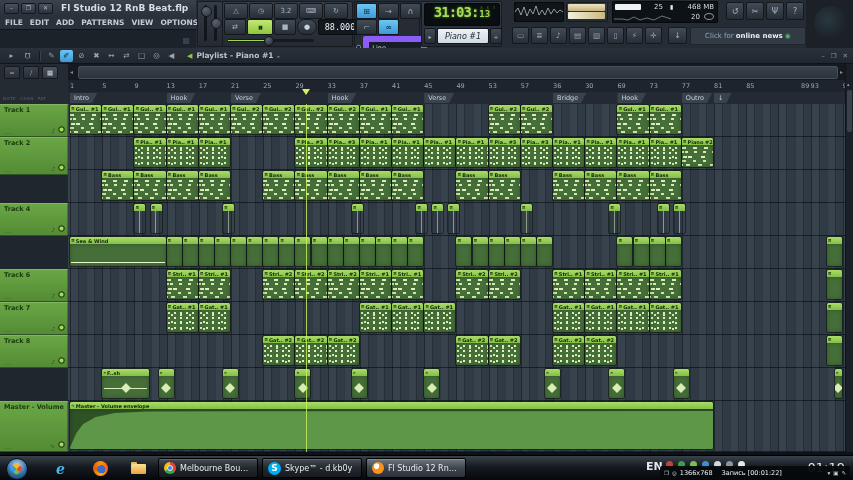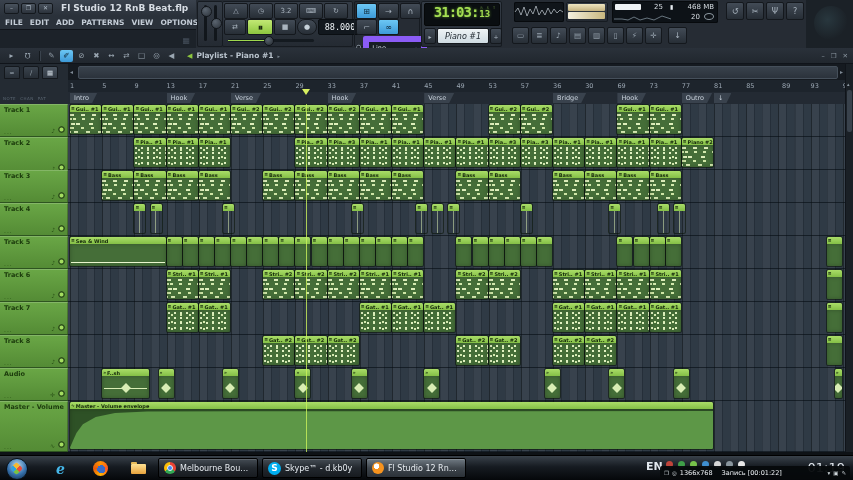--- a/index.html
+++ b/index.html
@@ -323,20 +323,25 @@
         <div class="tbtn">▭</div>
         <div class="tbtn">≣</div>
         <div class="tbtn">♪</div>
         <div class="tbtn">▤</div>
         <div class="tbtn">▥</div>
         <div class="tbtn">▯</div>
         <div class="tbtn">⚡</div>
         <div class="tbtn">✛</div>
       </div>
     <div id="dlbtn" class="tbtn abs">↓</div>
+    <div id="news" class="abs">
+      <span>Click for </span>
+        <b>online news</b>
+      <span id="newsglobe">◉</span>
+    </div>
     <div id="fllogo"></div>
   </div>
 
   <div id="pltoolbar">
     <span class="ptool">▸</span>
     <div id="pltools" style="display:flex;gap:2px;align-items:center;">
         <div class="ptool rot">Ω</div>
         <div class="vsep"></div>
         <div class="ptool">✎</div>
         <div class="ptool bl">✐</div>
@@ -394,21 +399,21 @@
         <div class="rnum" style="left: 388.4px;">49</div>
         <div class="rnum" style="left: 420.6px;">53</div>
         <div class="rnum" style="left: 452.8px;">57</div>
         <div class="rnum" style="left: 485px;">36</div>
         <div class="rnum" style="left: 517.2px;">30</div>
         <div class="rnum" style="left: 549.4px;">69</div>
         <div class="rnum" style="left: 581.6px;">73</div>
         <div class="rnum" style="left: 613.8px;">77</div>
         <div class="rnum" style="left: 646px;">81</div>
         <div class="rnum" style="left: 678.2px;">85</div>
-        <div class="rnum" style="left: 714px; text-align: center;">89</div>
+        <div class="rnum" style="left: 733px; text-align: center;">89</div>
         <div class="rnum" style="left: 742.6px;">93</div>
         <div class="rnum" style="left: 774.8px;">97</div>
       </div>
     <div id="rmarkers">
         <div class="marker" style="left: 2px;">Intro</div>
         <div class="marker" style="left: 98.6px;">Hook</div>
         <div class="marker" style="left: 163px;">Verse</div>
         <div class="marker" style="left: 259.6px;">Hook</div>
         <div class="marker" style="left: 356.2px;">Verse</div>
         <div class="marker" style="left: 485px;">Bridge</div>
@@ -423,60 +428,42 @@
           <div class="tdots">...</div>
           <div class="ticon">♪</div>
           <div class="tled"></div>
         </div>
         <div class="thead" style="top: 33px; height: 38px;">
           <div class="tname">Track 2</div>
           <div class="tdots">...</div>
           <div class="ticon">♪</div>
           <div class="tled"></div>
         </div>
-        <div class="thead" style="top: 66px; height: 33px;">
-          <div class="tname">Track 3</div>
-          <div class="tdots">...</div>
-          <div class="ticon">♪</div>
-          <div class="tled"></div>
-        </div>
         <div class="thead" style="top: 99px; height: 33px;">
           <div class="tname">Track 4</div>
           <div class="tdots">...</div>
           <div class="ticon">♪</div>
           <div class="tled"></div>
         </div>
-        <div class="thead" style="top: 132px; height: 33px;">
-          <div class="tname">Track 5</div>
-          <div class="tdots">...</div>
-          <div class="ticon">♪</div>
-          <div class="tled"></div>
-        </div>
         <div class="thead" style="top: 165px; height: 33px;">
           <div class="tname">Track 6</div>
           <div class="tdots">...</div>
           <div class="ticon">♪</div>
           <div class="tled"></div>
         </div>
         <div class="thead" style="top: 198px; height: 33px;">
           <div class="tname">Track 7</div>
           <div class="tdots">...</div>
           <div class="ticon">♪</div>
           <div class="tled"></div>
         </div>
         <div class="thead" style="top: 231px; height: 33px; padding-left: 12px;">
           <div class="tname">Track 8</div>
           <div class="tdots">...</div>
           <div class="ticon">♪</div>
-          <div class="tled"></div>
-        </div>
-        <div class="thead" style="top: 264px; height: 33px;">
-          <div class="tname">Audio</div>
-          <div class="tdots">...</div>
-          <div class="ticon">✛</div>
           <div class="tled"></div>
         </div>
         <div class="thead" style="top: 297px; height: 51px;">
           <div class="tname">Master - Volume</div>
           <div class="tdots">...</div>
           <div class="ticon">∿</div>
           <div class="tled"></div>
         </div>
       </div>
     <div id="lanes">

